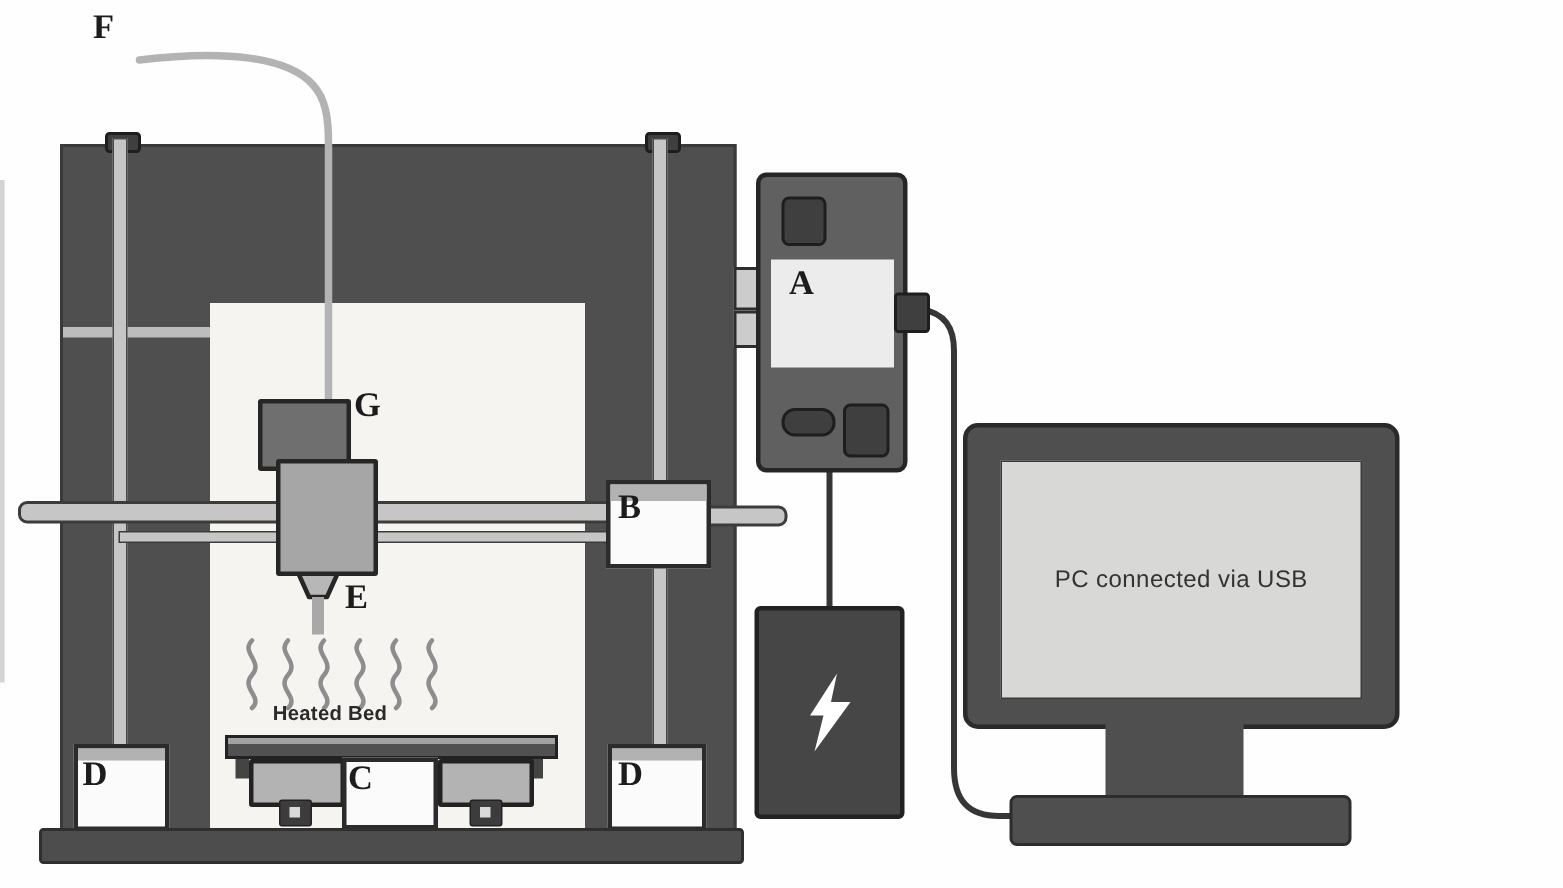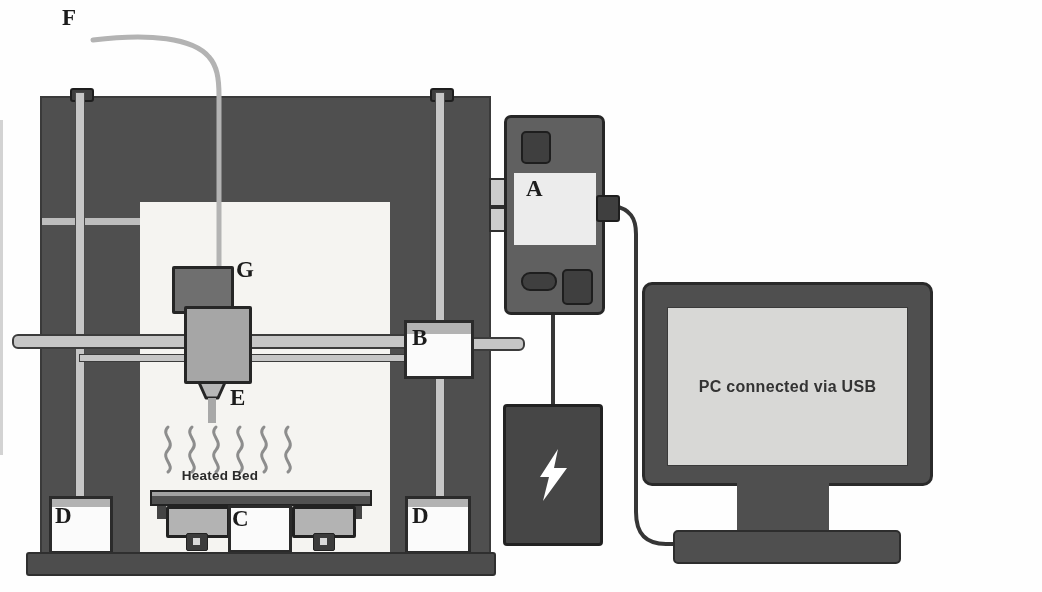--- a/index.html
+++ b/index.html
@@ -15,21 +15,21 @@
   .frame{background:#4f4f4f;border:2px solid #3a3a3a;}
   .whitebox{background:#fbfbfb;border:3px solid #2b2b2b;}
   .topstrip{position:absolute;left:0;top:0;width:100%;background:#b2b2b2;}
   .rod{background:#c6c6c6;border:1px solid #4a4a4a;}
   .rail{background:#c6c6c6;border:2px solid #3c3c3c;}
   .port{background:#3f3f3f;border:2px solid #1e1e1e;}
   .heatlabel{
     position:absolute;left:168px;top:468px;width:104px;text-align:center;
     font-size:13.5px;font-weight:700;color:#2a2a2a;letter-spacing:.2px;
   }
-  .screen-text{font-size:16px;color:#333333;letter-spacing:.3px;font-weight:bold;}
+  .screen-text{font-size:16px;color:#333333;letter-spacing:.3px;}
   svg{position:absolute;left:0;top:0;}
 </style>
 </head>
 <body>
 
 <div id="stage">
 
   <div class="abs" style="left:0;top:120px;width:3px;height:335px;background:#bcbcbc;opacity:.65;"></div>
 
   <div class="abs frame" style="left:40px;top:96px;width:447px;height:458px;"></div>

